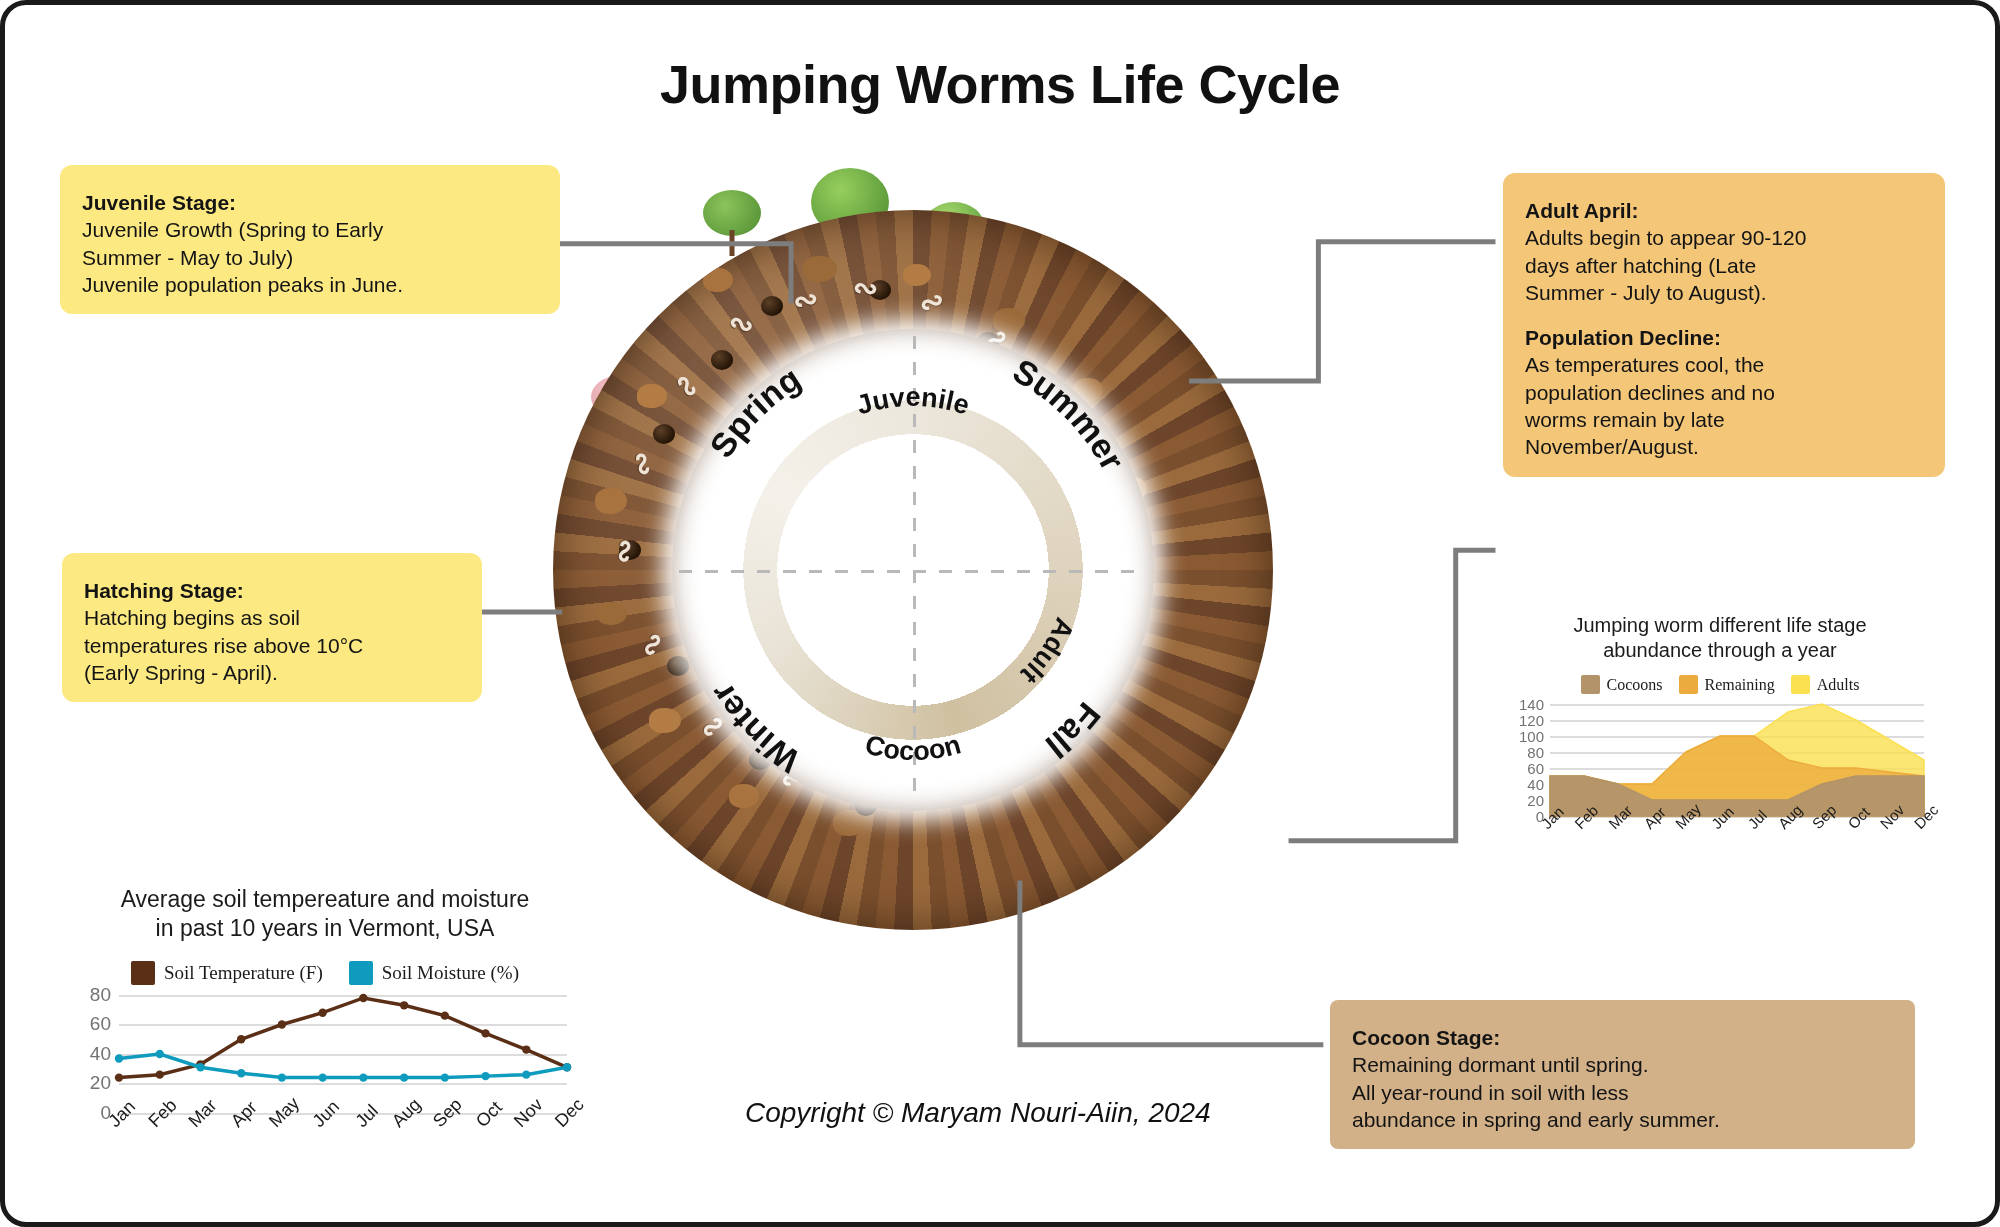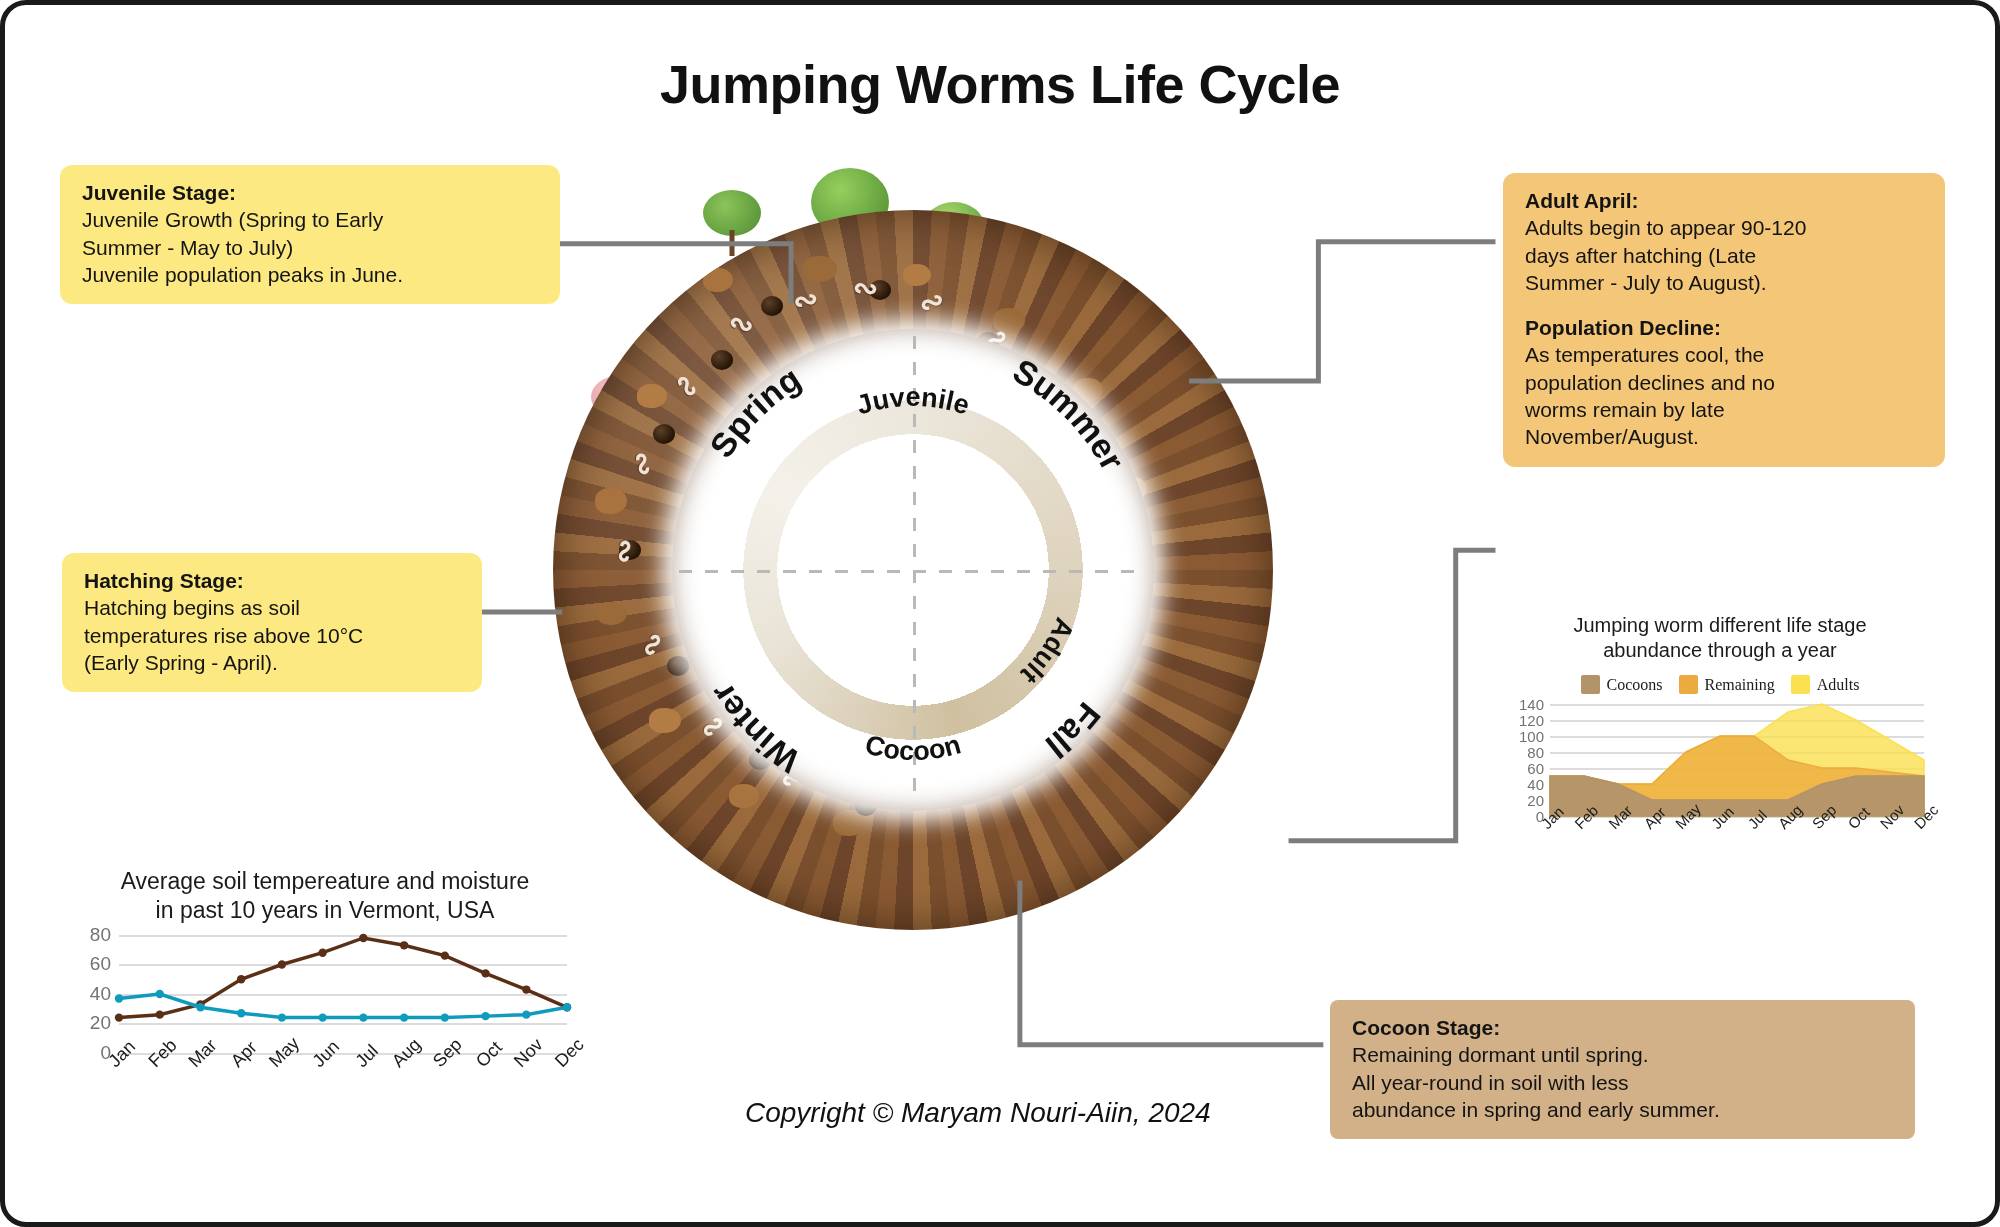--- a/index.html
+++ b/index.html
@@ -22,21 +22,21 @@
     position: absolute; left: 0; right: 0; top: 48px;
     text-align: center;
     font-size: 54px; font-weight: bold; letter-spacing: -0.5px;
     color: #111111;
   }
 
   
   .callout {
     position: absolute;
     border-radius: 12px;
-    padding: 14px 20px 16px 22px;
+    padding: 24px 20px 16px 22px;
     font-size: 21px;
     line-height: 1.30;
     color: #141414;
     z-index: 40;
   }
   .callout .hd { font-weight: bold; display: block; }
   .callout .bd { display: block; white-space: pre-line; }
   .callout .gap { display: block; height: 18px; }
 
   #box-juvenile { left: 55px; top: 160px; width: 500px; background: #fce982; }
@@ -154,21 +154,21 @@
   .stage-lbl  { font-size: 27px; font-weight: bold; fill: #111; font-family: "Liberation Sans", sans-serif; }
 
   
   .copyright {
     position: absolute; left: 740px; top: 1092px;
     font-size: 28px; font-style: italic; color: #111;
   }
 
   
   .chart-card { position: absolute; z-index: 35; }
-  #chart-soil { left: 70px; top: 862px; width: 500px; height: 280px; }
+  #chart-soil { left: 70px; top: 880px; width: 500px; height: 280px; }
   #chart-abund { left: 1505px; top: 608px; width: 420px; height: 290px; }
 
   .chart-title {
     text-align: center; font-size: 23px; color: #1b1b1b; line-height: 1.26;
     white-space: pre-line;
   }
   #chart-abund .chart-title { font-size: 20px; }
 
   .legend { display: flex; justify-content: center; gap: 26px; margin-top: 18px; }
   #chart-abund .legend { gap: 16px; margin-top: 12px; }
@@ -386,20 +386,30 @@
   <div class="callout" id="box-cocoon">
     <span class="hd">Cocoon Stage:</span>
     <span class="bd">Remaining dormant until spring.
 All year-round in soil with less
 abundance in spring and early summer.</span>
   </div>
 
   <div class="chart-card" id="chart-soil">
     <div class="chart-title">Average soil tempereature and moisture
 in past 10 years in Vermont, USA</div>
+    <div class="legend">
+      <div class="legend-item">
+        <span class="swatch" style="background:#5a2f16"></span>
+        <span>Soil Temperature (F)</span>
+      </div>
+      <div class="legend-item">
+        <span class="swatch" style="background:#0e9bbd"></span>
+        <span>Soil Moisture (%)</span>
+      </div>
+    </div>
     <div class="plot">
       <div class="grid-holder">
           <div class="gridline" style="top: 118px;"></div>
           <div class="ytick" style="top: 118px;">0</div>
           <div class="gridline" style="top: 88.5px;"></div>
           <div class="ytick" style="top: 88.5px;">20</div>
           <div class="gridline" style="top: 59px;"></div>
           <div class="ytick" style="top: 59px;">40</div>
           <div class="gridline" style="top: 29.5px;"></div>
           <div class="ytick" style="top: 29.5px;">60</div>

